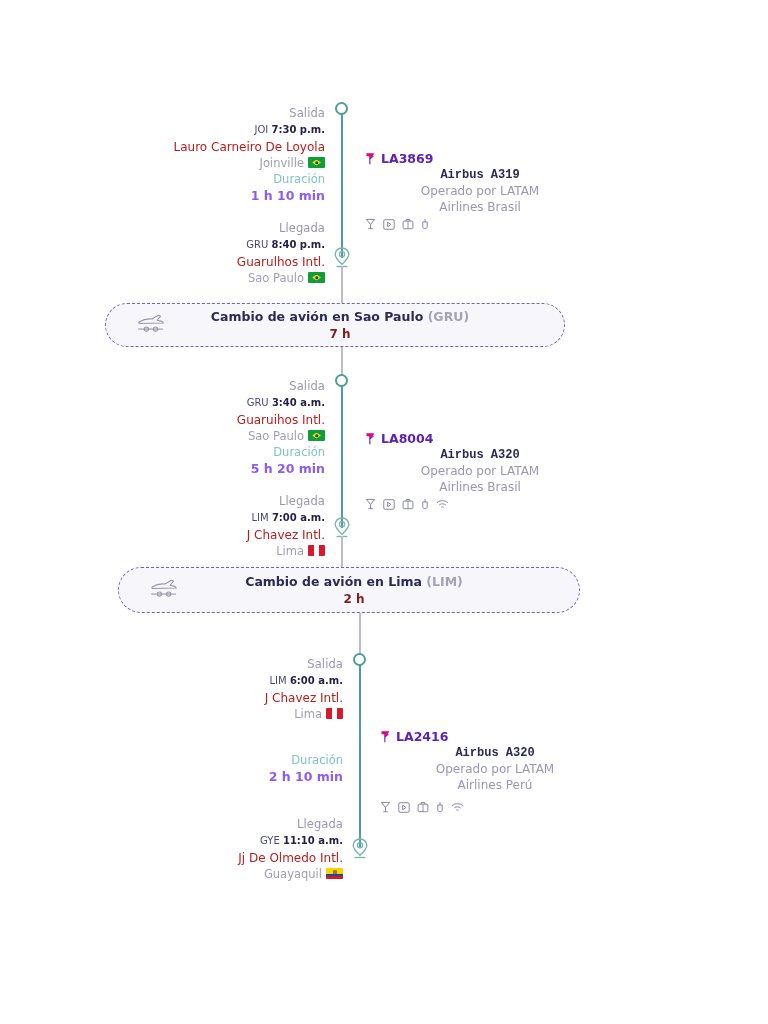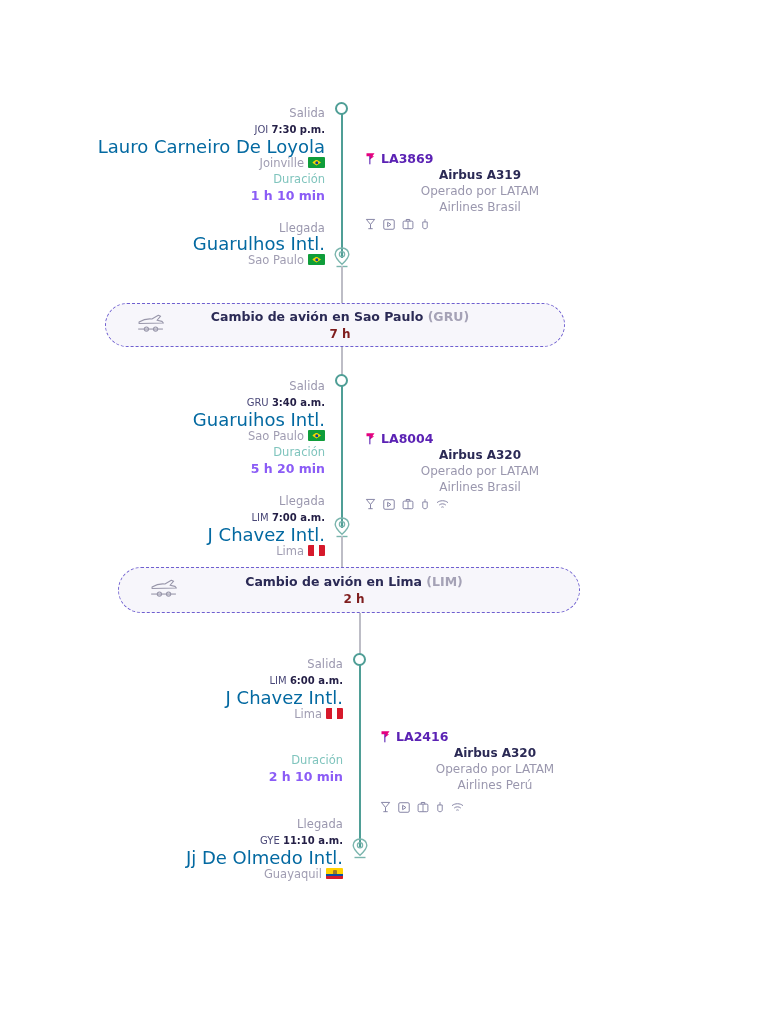--- a/index.html
+++ b/index.html
@@ -44,23 +44,23 @@
   }
   .time-row .iata {
     font-weight: normal;
     color: #4a4878;
   }
   .time-row .clock {
     font-weight: bold;
     color: #241f46;
   }
   .airport-name {
-    font-size: 18px;
+    font-size: 12px;
     line-height: 16px;
-    color: #0369a1;
+    color: #b91c1c;
     white-space: nowrap;
   }
   .city-row {
     font-size: 11.5px;
     line-height: 16px;
     color: #a09db2;
     white-space: nowrap;
   }
 
   
@@ -96,20 +96,21 @@
     white-space: nowrap;
     display: flex;
     align-items: center;
     gap: 5px;
   }
   .aircraft {
     color: #2b2a55;
     font-weight: bold;
     font-size: 12px;
     line-height: 16px;
+    font-family: Liberation Mono, monospace;
   }
   .operated {
     color: #9a97ae;
     font-size: 12px;
     line-height: 16px;
   }
   .amenities {
     margin-top: 3px;
     display: flex;
     gap: 7px;
@@ -265,20 +266,24 @@
     </div>
   </div>
 
   <div class="dur-block" style="top:172px;">
     <div class="dur-label">Duración</div>
     <div class="dur-value">1 h 10 min</div>
   </div>
 
   <div class="seg-left" style="top:221px;">
     <div class="label-muted">Llegada</div>
+    <div class="time-row">
+      <span class="iata">GRU</span>
+      <span class="clock">8:40 p.m.</span>
+    </div>
     <div class="airport-name">Guarulhos Intl.</div>
     <div class="city-row">
       <span>Sao Paulo</span><span class="flag flag-br"></span>
     </div>
   </div>
 
   <div class="seg-right" style="left:365px; top:150px;">
     <div class="flight-no">
       <svg width="11" height="13" viewBox="0 0 11 13">
         <path d="M1.5 1.2 L9.5 1.2 L7.4 4.2 L9.2 4.2 L4.6 7.8 L5.2 4.2 L1.5 4.2 Z" fill="#e6007e"></path>

